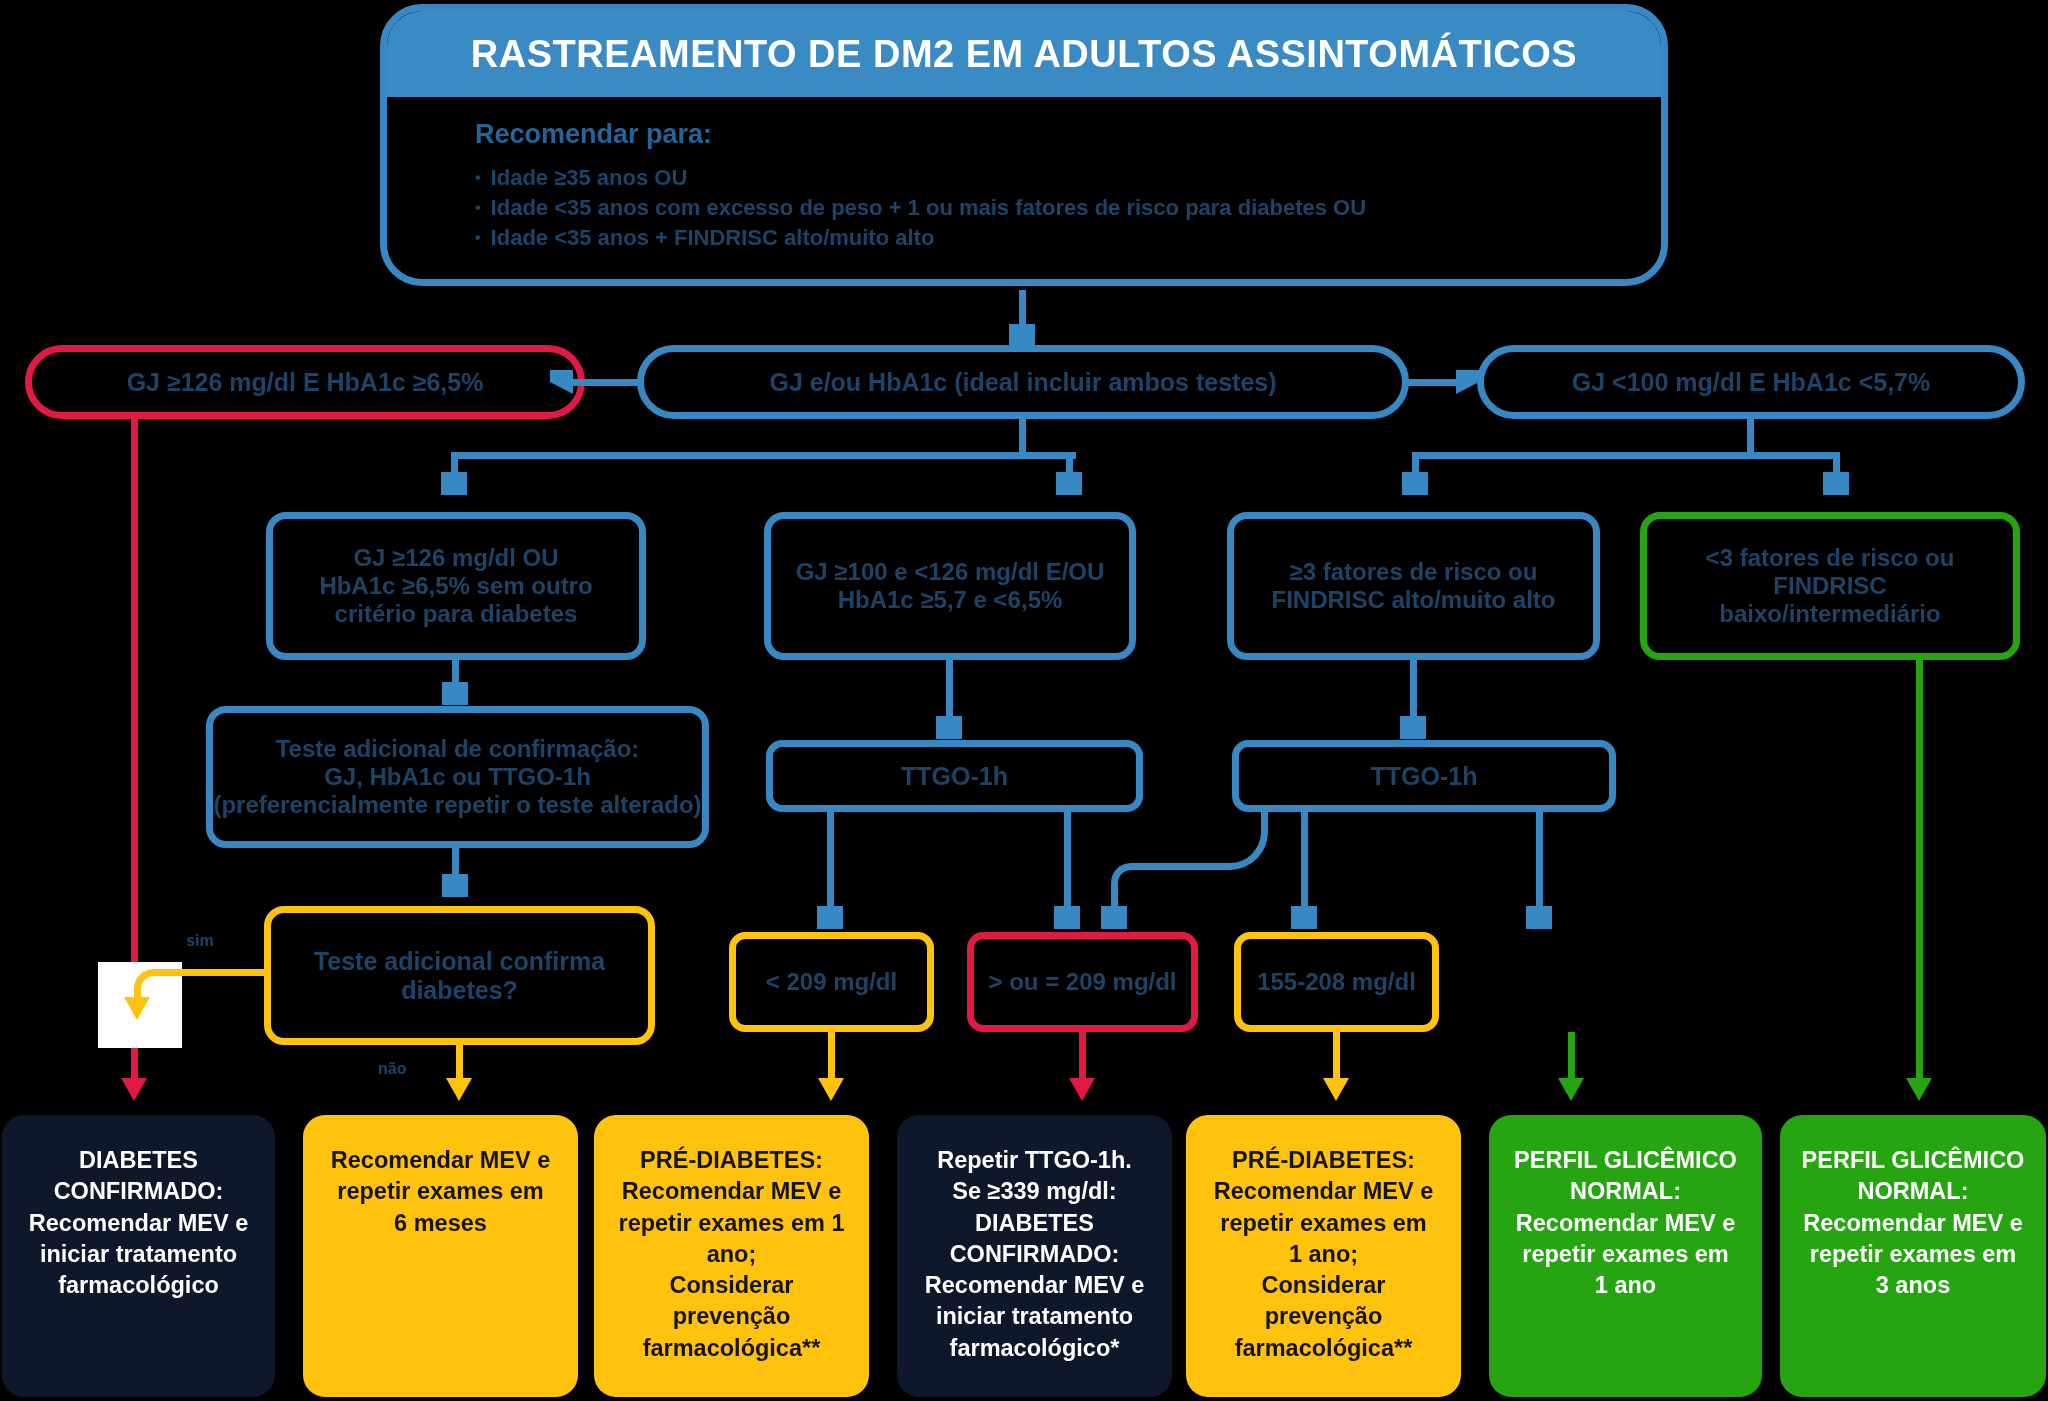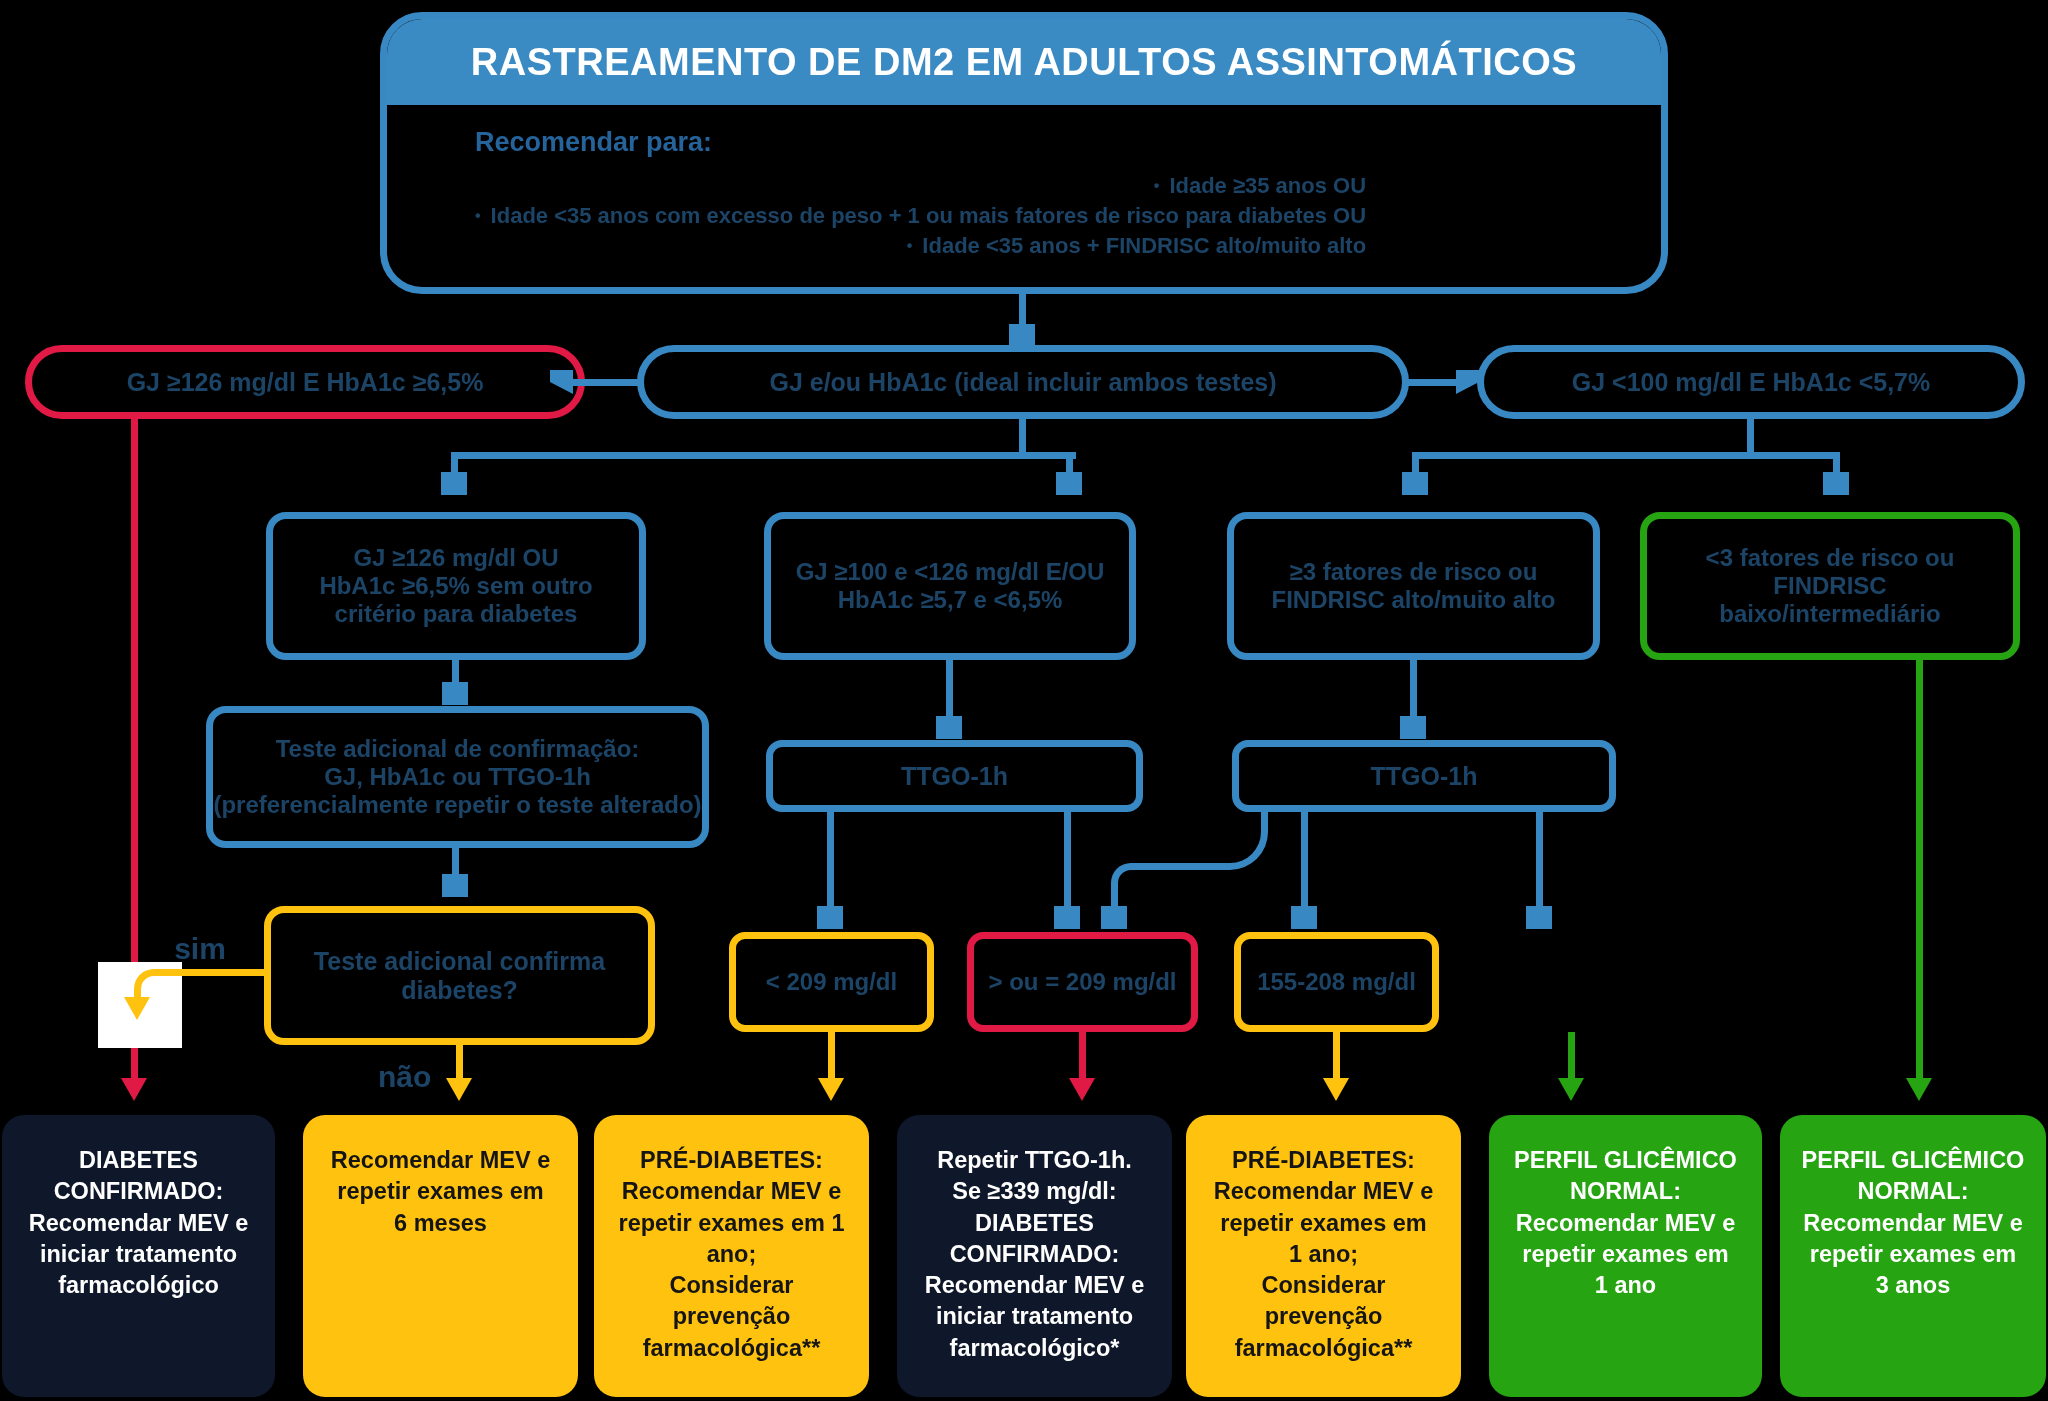--- a/index.html
+++ b/index.html
@@ -11,22 +11,22 @@
   
   .frame{position:absolute;border-style:solid;border-width:7px;border-radius:20px;
          display:flex;align-items:center;justify-content:center;text-align:center;
          font-weight:bold;box-sizing:border-box;}
   .frame.blue{border-color:#3888C4;}
   .frame.red{border-color:#E01945;}
   .frame.yellow{border-color:#FFC20E;}
   .frame.green{border-color:#26A412;}
   .pill{border-radius:40px;font-size:25px;}
 
-  .header-box{position:absolute;left:380px;top:12px;width:1288px;height:282px;
-              border:7px solid #3888C4;border-radius:42px;box-sizing:border-box;overflow:hidden;text-align:right;}
+  .header-box{position:absolute;left:380px;top:4px;width:1288px;height:282px;
+              border:7px solid #3888C4;border-radius:42px;box-sizing:border-box;overflow:hidden;}
   .header-bar{position:absolute;left:0;top:0;width:100%;height:86px;background:#3A8AC3;
               display:flex;align-items:center;justify-content:center;}
   .header-title{color:#fff;font-size:38px;font-weight:800;letter-spacing:.5px;}
   .header-intro{position:absolute;left:88px;top:108px;color:#25639B;font-size:27px;font-weight:bold;}
   .header-bullets{position:absolute;left:88px;top:152px;margin:0;padding:0;list-style:none;}
   .header-bullets li{color:#1C4467;font-size:22px;font-weight:bold;line-height:30px;}
   .header-bullets li::before{content:"•";margin-right:10px;font-size:16px;vertical-align:2px;}
 
   .outcome{position:absolute;top:1115px;height:282px;border-radius:22px;
            font-weight:bold;font-size:23.5px;line-height:1.33;text-align:center;
@@ -49,21 +49,21 @@
   .tri.red{border-top-color:#E01945;}
   .tri.yellow{border-top-color:#FFC20E;}
   .tri.green{border-top-color:#26A412;}
 
   .curve-dr{position:absolute;border-right:7px solid #3888C4;border-bottom:7px solid #3888C4;
             border-bottom-right-radius:38px;box-sizing:border-box;}
   .curve-tl{position:absolute;border-left:7px solid #3888C4;border-top:7px solid #3888C4;
             border-top-left-radius:20px;box-sizing:border-box;}
   .curve-tl.yellow{border-color:#FFC20E;}
 
-  .edge-label{position:absolute;color:#1C4467;font-size:30px;font-weight:bold;}
+  .edge-label{position:absolute;color:#1C4467;font-size:16px;font-weight:bold;}
   .merge-box{position:absolute;left:98px;top:962px;width:84px;height:86px;background:#fff;}
 </style>
 </head>
 <body>
 
 <div class="canvas">
 
   <div class="header-box">
     <div class="header-bar">
       <div class="header-title">RASTREAMENTO DE DM2 EM ADULTOS ASSINTOMÁTICOS</div>

